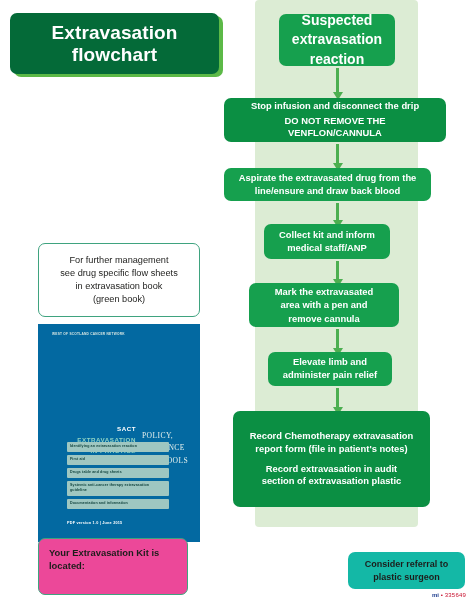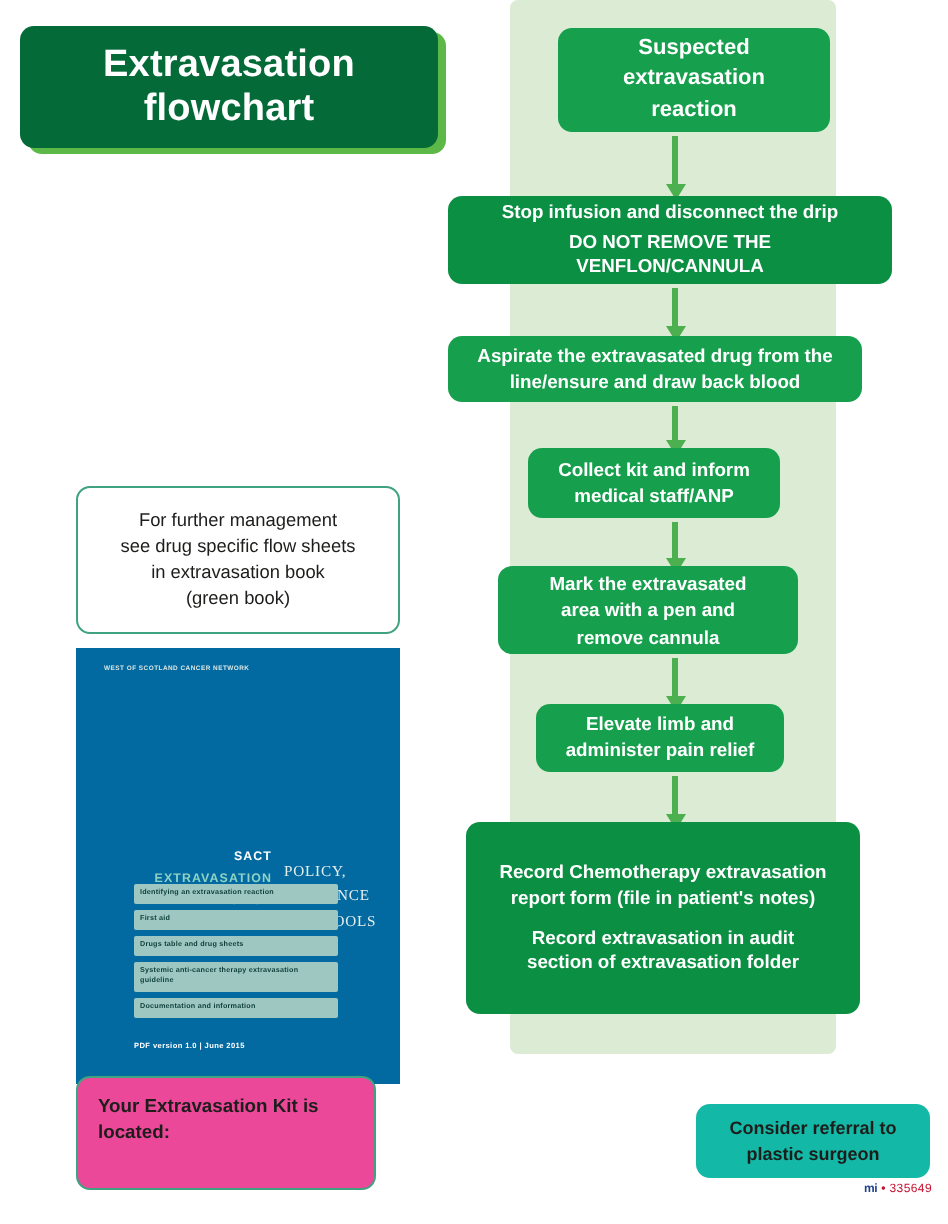--- a/index.html
+++ b/index.html
@@ -240,21 +240,21 @@
 <body>
 
 <div class="flow-column"></div>
 
 <div class="banner-accent"></div>
 <div class="banner">
   <div class="banner-title">Extravasation
 flowchart</div>
 </div>
 
-<div class="node green" style="left:279px; top:14px; width:136px; height:52px; font-size:11px; line-height:1.4;">
+<div class="node green" style="left:279px; top:14px; width:116px; height:52px; font-size:14px; line-height:1.4;">
   <p class="blk" style="white-space:pre-line;">Suspected
 extravasation
 reaction</p>
 </div>
 
 <div class="arrow" style="left:336px; top:68px; height:25px;"></div>
 
 <div class="node dgreen" style="left:224px; top:98px; width:222px; height:44px; font-size:9.4px; line-height:1.35;">
   <p class="blk" style="white-space:pre-line;">Stop infusion and disconnect the drip</p>
   <p class="blk" style="white-space:pre-line; margin-top:2px;">DO NOT REMOVE THE
@@ -289,21 +289,21 @@
   <p class="blk" style="white-space:pre-line;">Elevate limb and
 administer pain relief</p>
 </div>
 
 <div class="arrow" style="left:336px; top:388px; height:20px;"></div>
 
 <div class="node dgreen" style="left:233px; top:411px; width:197px; height:96px; font-size:9.4px; line-height:1.35;">
   <p class="blk" style="white-space:pre-line;">Record Chemotherapy extravasation
 report form (file in patient's notes)</p>
   <p class="blk" style="white-space:pre-line;">Record extravasation in audit
-section of extravasation folder</p>
+section of extravasation plastic</p>
 </div>
 
 <div class="node mint" style="left:348px; top:552px; width:117px; height:37px; font-size:9px; line-height:1.4;">
   <p class="blk" style="white-space:pre-line;">Consider referral to
 plastic surgeon</p>
 </div>
 
 <div class="note-card">
   <div class="note-card-text">For further management
 see drug specific flow sheets

